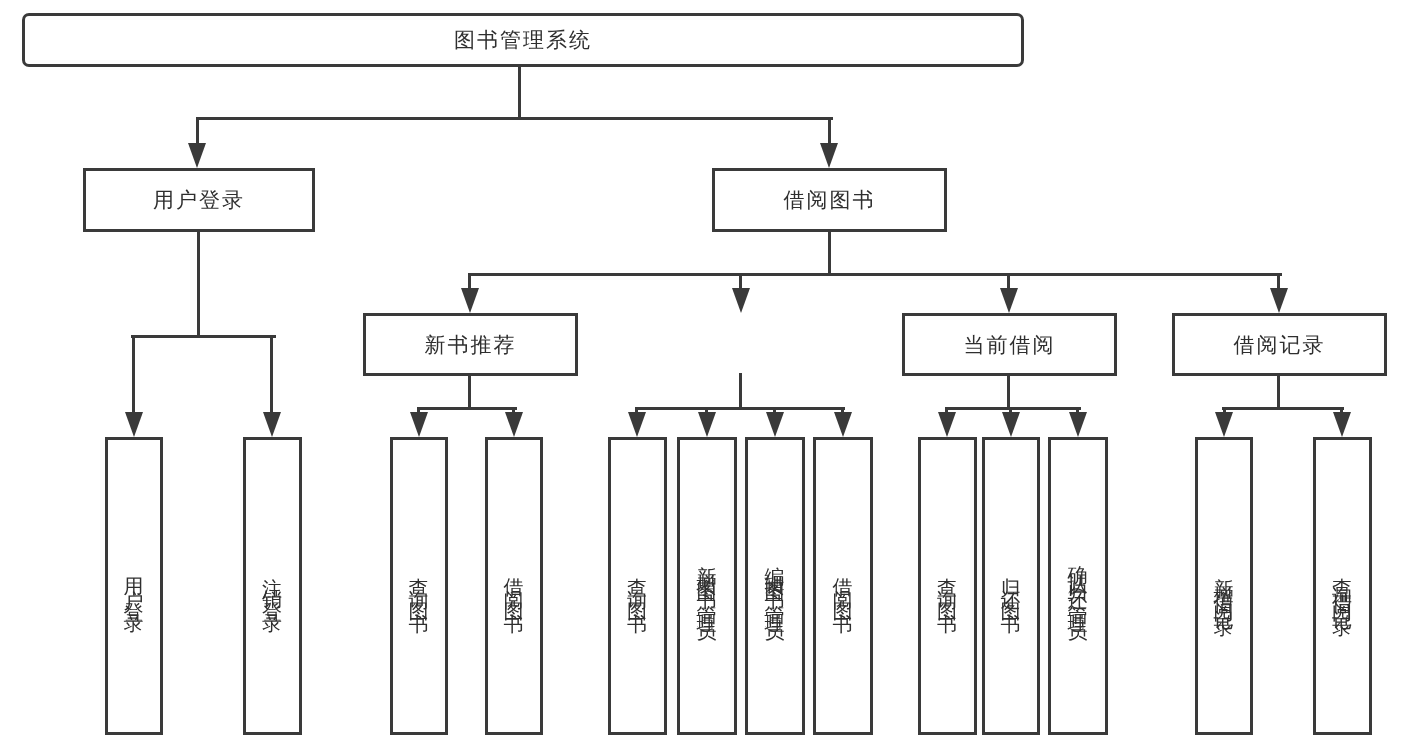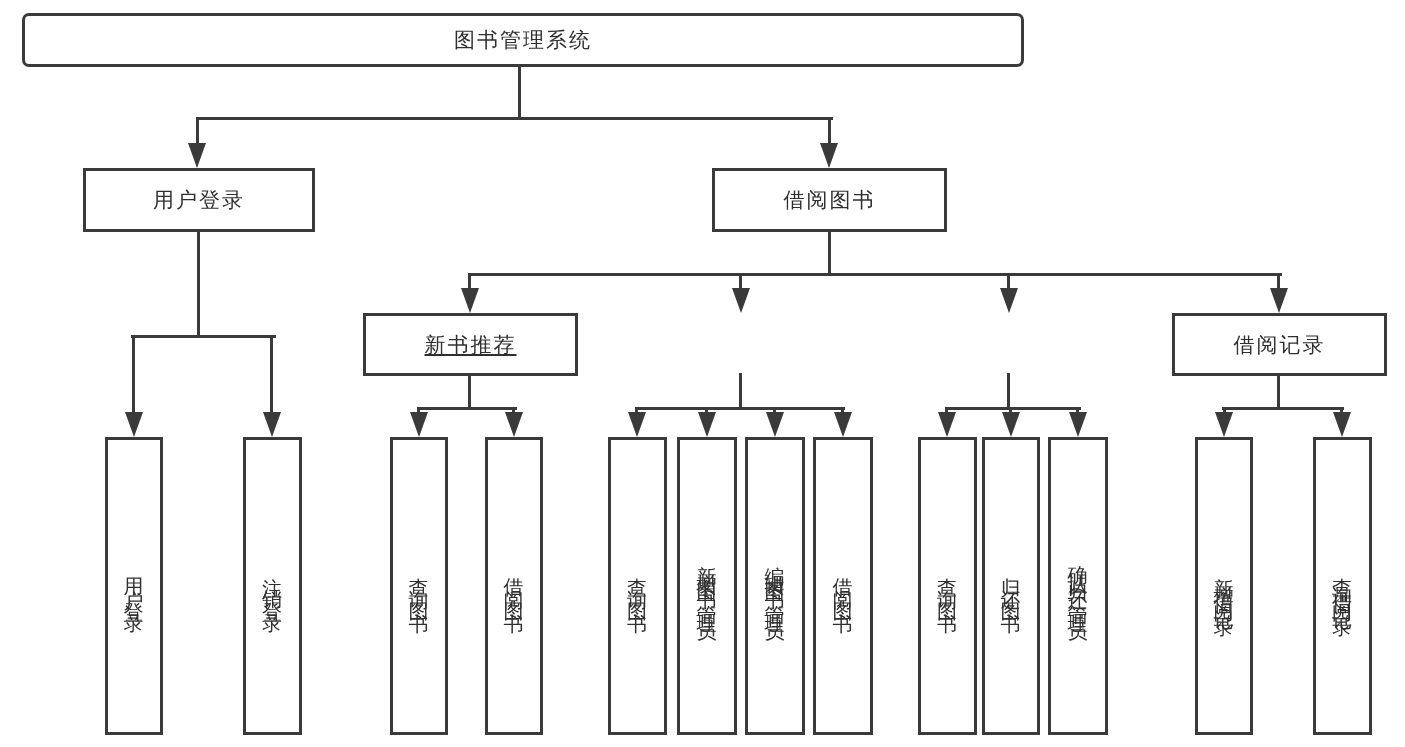--- a/index.html
+++ b/index.html
@@ -97,22 +97,25 @@
     <span class="hlabel">图书管理系统</span>
   </div>
 
   <div class="box" style="left:83px;top:168px;width:232px;height:64px;">
     <span class="hlabel">用户登录</span>
   </div>
   <div class="box" style="left:712px;top:168px;width:235px;height:64px;">
     <span class="hlabel">借阅图书</span>
   </div>
 
-  <div class="box" style="left:363px;top:313px;width:215px;height:63px;text-decoration:underline;">
+  <div class="box" style="left:363px;top:313px;width:215px;height:63px;">
     <span class="hlabel">新书推荐</span>
+  </div>
+  <div class="box" style="left:902px;top:313px;width:215px;height:63px;">
+    <span class="hlabel">当前借阅</span>
   </div>
   <div class="box" style="left:1172px;top:313px;width:215px;height:63px;">
     <span class="hlabel">借阅记录</span>
   </div>
 
   <div class="box vbox" style="left:105px;top:437px;width:58px;height:298px;">
     <span class="wide">用户登录</span>
   </div>
   <div class="box vbox" style="left:243px;top:437px;width:59px;height:298px;">
     <span class="wide">注销登录</span>

